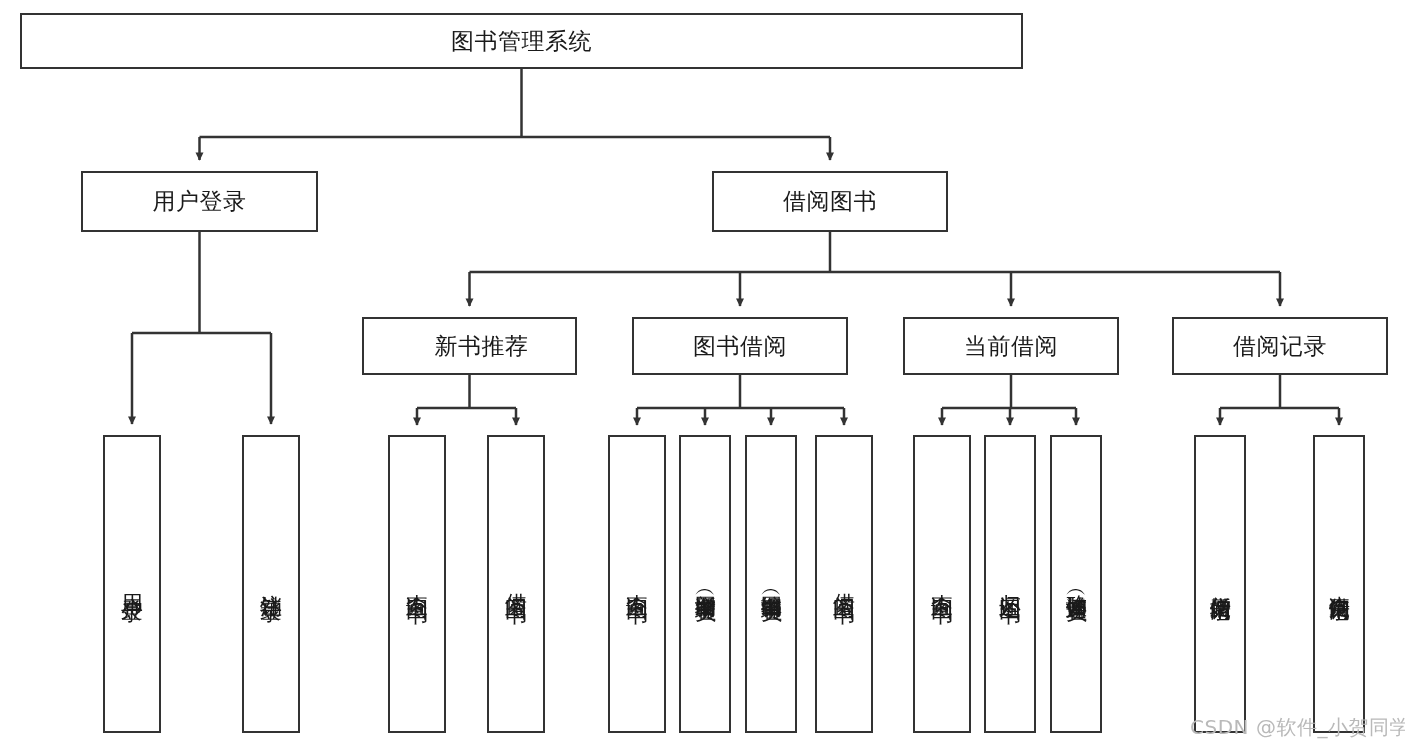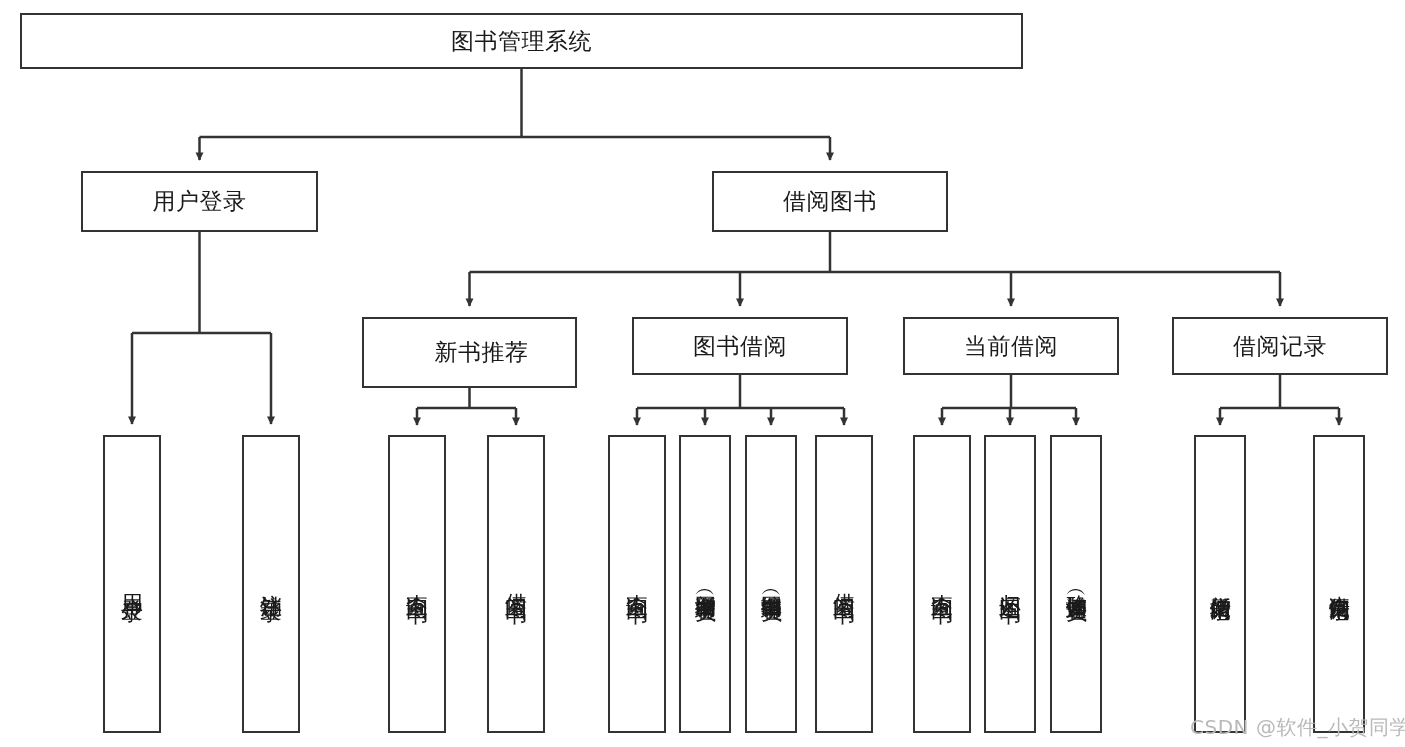--- a/index.html
+++ b/index.html
@@ -133,21 +133,21 @@
     <span class="node-label">图书管理系统</span>
   </div>
 
   <div class="node horizontal" style="left:81px; top:171px; width:237px; height:61px;">
     <span class="node-label">用户登录</span>
   </div>
   <div class="node horizontal" style="left:712px; top:171px; width:236px; height:61px;">
     <span class="node-label">借阅图书</span>
   </div>
 
-  <div class="node horizontal" style="left:362px; top:317px; width:215px; height:71px;padding-left:24px;">
+  <div class="node horizontal" style="left:362px; top:317px; width:215px; height:58px;padding-left:24px;">
     <span class="node-label">新书推荐</span>
   </div>
   <div class="node horizontal" style="left:632px; top:317px; width:216px; height:58px;">
     <span class="node-label">图书借阅</span>
   </div>
   <div class="node horizontal" style="left:1172px; top:317px; width:216px; height:58px;">
     <span class="node-label">借阅记录</span>
   </div>
   <div class="node horizontal" style="left:903px; top:317px; width:216px; height:58px;">
     <span class="node-label">当前借阅</span>

